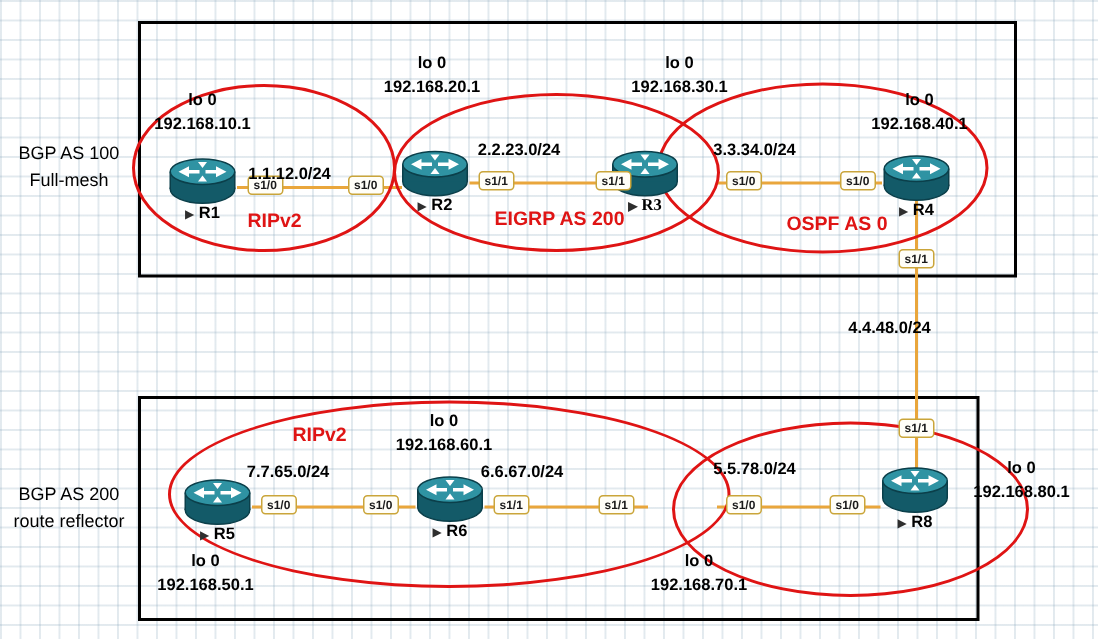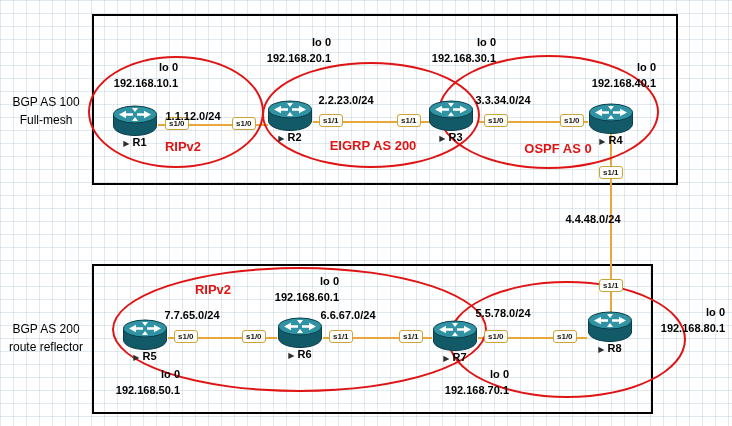--- a/index.html
+++ b/index.html
@@ -27,21 +27,21 @@
   .ricon  { display:block; width:46px; height:32px; }
   .rname  { position:absolute; top:31px; left:-8px; width:62px; text-align:center;
             font-size:11px; font-weight:bold; color:#000; white-space:nowrap; }
   .rname .marker { font-size:8px; color:#2e2e2e; }
 
   .port   { position:absolute; z-index:6; background:#fffef8; border:1px solid #caa53a;
             border-radius:3px; font-size:8px; line-height:11px; padding:0 3px;
             color:#1a1a1a; font-weight:bold; white-space:nowrap; }
 
   .lo     { position:absolute; font-size:11px; font-weight:bold; color:#000;
-            text-align:right; line-height:1.45; z-index:7; }
+            text-align:center; line-height:1.45; z-index:7; }
   .subnet { position:absolute; font-size:11px; font-weight:bold; color:#000;
             text-align:center; z-index:7; white-space:nowrap; }
 </style>
 </head>
 <body>
 
 <div class="canvas">
 
   <div class="asbox" style="left:92px; top:14px; width:586px; height:171px;"></div>
   <div class="asbox" style="left:92px; top:264px; width:561px; height:150px;"></div>
@@ -103,21 +103,21 @@
     <g fill="#ffffff">
       <polygon points="25,8.3 32,8.3 32,5.8 39,9.5 32,13.2 32,10.7 25,10.7"></polygon>
       <polygon points="21,8.3 14,8.3 14,5.8 7,9.5 14,13.2 14,10.7 21,10.7"></polygon>
       <polygon points="20,3 26,3 23,7"></polygon>
       <polygon points="20,16 26,16 23,12"></polygon>
     </g>
   </svg>
 </span>
     <div class="rname"><span class="marker">▶</span> <span>R2</span></div>
   </div>
-  <div class="router" style="left:428px; top:100px;">
+  <div class="router" style="left:407px; top:100px;font-family:Liberation Serif, serif;">
     <span class="ricon">
   <svg width="46" height="32" viewBox="0 0 46 32" xmlns="http://www.w3.org/2000/svg">
     <ellipse cx="23" cy="21" rx="21.5" ry="9.5" fill="#135a68" stroke="#0b3f4a" stroke-width="1"></ellipse>
     <rect x="1.5" y="9.5" width="43" height="11.5" fill="#135a68"></rect>
     <line x1="1.5" y1="9.5" x2="1.5" y2="21" stroke="#0b3f4a"></line>
     <line x1="44.5" y1="9.5" x2="44.5" y2="21" stroke="#0b3f4a"></line>
     <ellipse cx="23" cy="9.5" rx="21.5" ry="8.5" fill="#2f93a3" stroke="#0b3f4a" stroke-width="1"></ellipse>
     <g fill="#ffffff">
       <polygon points="25,8.3 32,8.3 32,5.8 39,9.5 32,13.2 32,10.7 25,10.7"></polygon>
       <polygon points="21,8.3 14,8.3 14,5.8 7,9.5 14,13.2 14,10.7 21,10.7"></polygon>
@@ -174,38 +174,20 @@
     <ellipse cx="23" cy="9.5" rx="21.5" ry="8.5" fill="#2f93a3" stroke="#0b3f4a" stroke-width="1"></ellipse>
     <g fill="#ffffff">
       <polygon points="25,8.3 32,8.3 32,5.8 39,9.5 32,13.2 32,10.7 25,10.7"></polygon>
       <polygon points="21,8.3 14,8.3 14,5.8 7,9.5 14,13.2 14,10.7 21,10.7"></polygon>
       <polygon points="20,3 26,3 23,7"></polygon>
       <polygon points="20,16 26,16 23,12"></polygon>
     </g>
   </svg>
 </span>
     <div class="rname"><span class="marker">▶</span> <span>R6</span></div>
-  </div>
-  <div class="router" style="left:432px; top:320px;">
-    <span class="ricon">
-  <svg width="46" height="32" viewBox="0 0 46 32" xmlns="http://www.w3.org/2000/svg">
-    <ellipse cx="23" cy="21" rx="21.5" ry="9.5" fill="#135a68" stroke="#0b3f4a" stroke-width="1"></ellipse>
-    <rect x="1.5" y="9.5" width="43" height="11.5" fill="#135a68"></rect>
-    <line x1="1.5" y1="9.5" x2="1.5" y2="21" stroke="#0b3f4a"></line>
-    <line x1="44.5" y1="9.5" x2="44.5" y2="21" stroke="#0b3f4a"></line>
-    <ellipse cx="23" cy="9.5" rx="21.5" ry="8.5" fill="#2f93a3" stroke="#0b3f4a" stroke-width="1"></ellipse>
-    <g fill="#ffffff">
-      <polygon points="25,8.3 32,8.3 32,5.8 39,9.5 32,13.2 32,10.7 25,10.7"></polygon>
-      <polygon points="21,8.3 14,8.3 14,5.8 7,9.5 14,13.2 14,10.7 21,10.7"></polygon>
-      <polygon points="20,3 26,3 23,7"></polygon>
-      <polygon points="20,16 26,16 23,12"></polygon>
-    </g>
-  </svg>
-</span>
-    <div class="rname"><span class="marker">▶</span> <span>R7</span></div>
   </div>
   <div class="router" style="left:587px; top:311px;">
     <span class="ricon">
   <svg width="46" height="32" viewBox="0 0 46 32" xmlns="http://www.w3.org/2000/svg">
     <ellipse cx="23" cy="21" rx="21.5" ry="9.5" fill="#135a68" stroke="#0b3f4a" stroke-width="1"></ellipse>
     <rect x="1.5" y="9.5" width="43" height="11.5" fill="#135a68"></rect>
     <line x1="1.5" y1="9.5" x2="1.5" y2="21" stroke="#0b3f4a"></line>
     <line x1="44.5" y1="9.5" x2="44.5" y2="21" stroke="#0b3f4a"></line>
     <ellipse cx="23" cy="9.5" rx="21.5" ry="8.5" fill="#2f93a3" stroke="#0b3f4a" stroke-width="1"></ellipse>
     <g fill="#ffffff">

